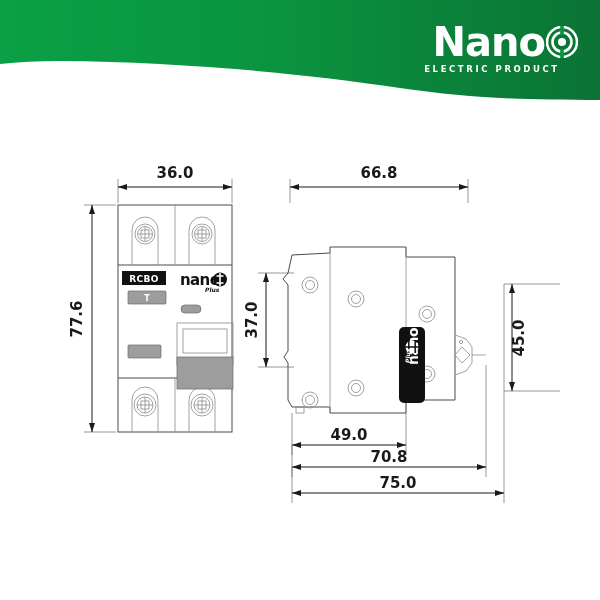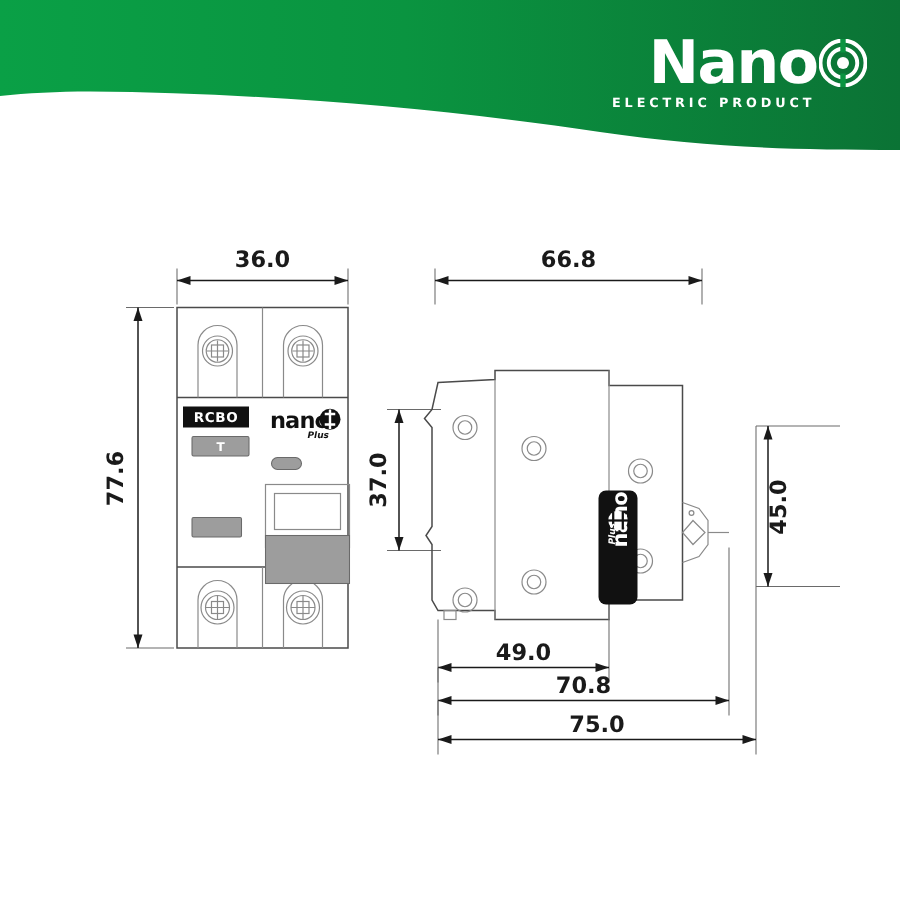--- a/index.html
+++ b/index.html
@@ -60,21 +60,21 @@
     margin-left: 1px;
     margin-bottom: 1px;
   }
   .brand-tag {
     margin-top: 2px;
     font-family: "DejaVu Sans", sans-serif;
     font-weight: bold;
     font-size: 8.5px;
     letter-spacing: 2.6px;
     color: #ffffff;
-    text-align: left;
+    text-align: center;
     padding-right: 2px;
   }
 
   
   .drawing {
     position: absolute;
     left: 0;
     top: 95px;
     width: 600px;
     height: 490px;

